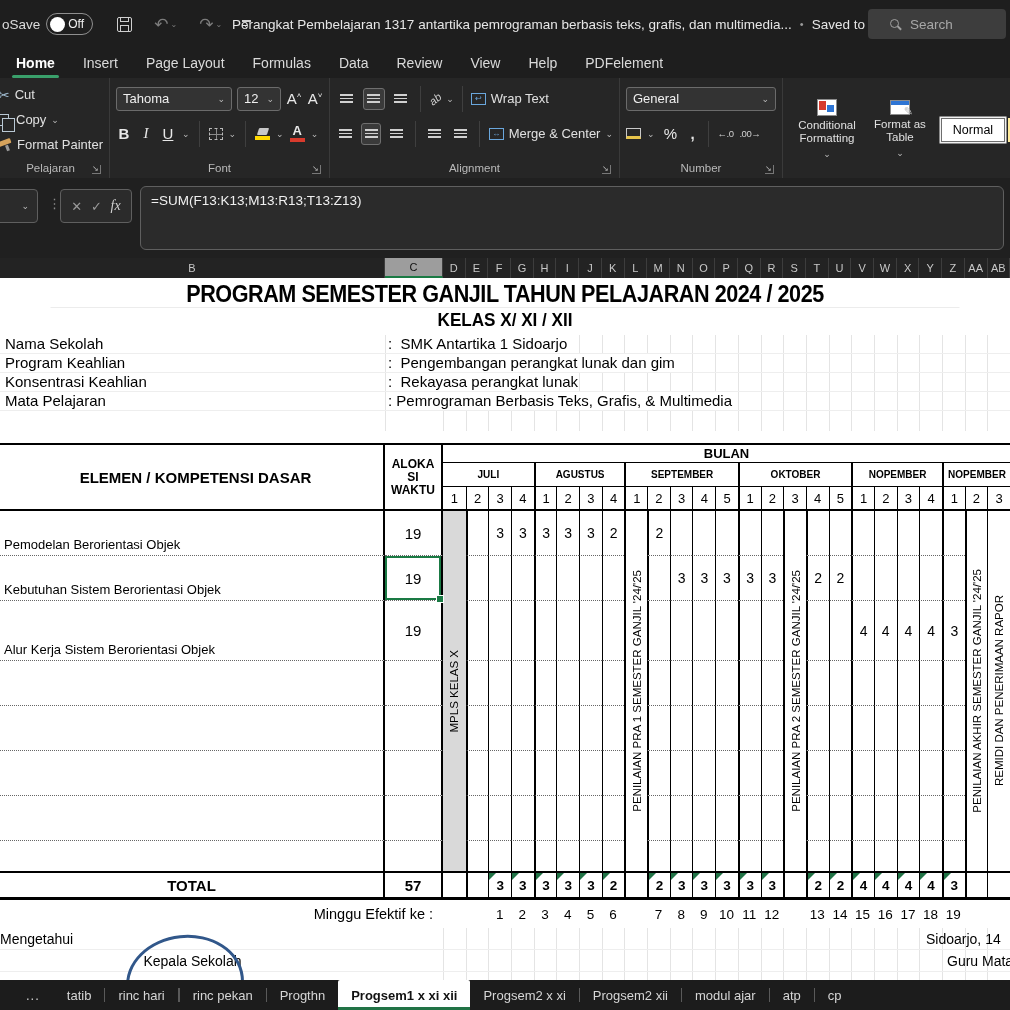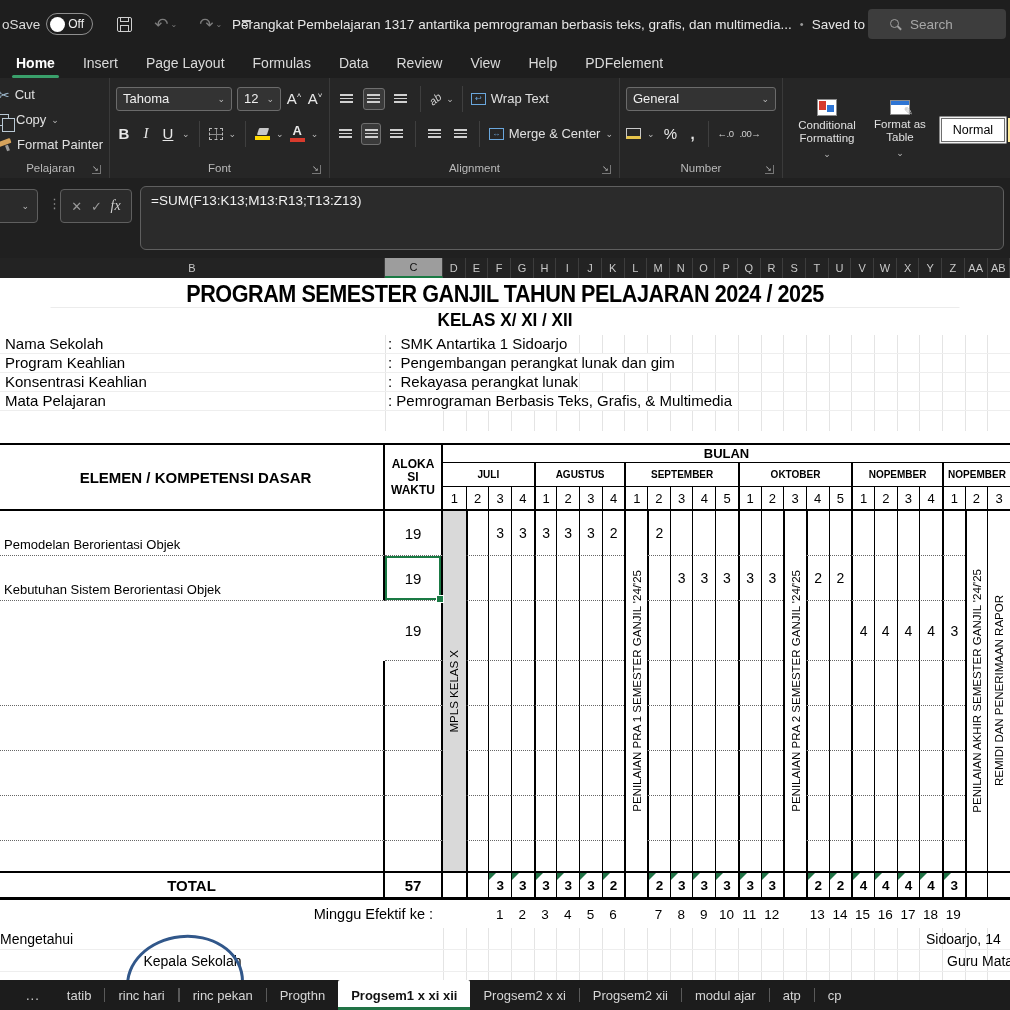--- a/index.html
+++ b/index.html
@@ -481,20 +481,23 @@
         <div class="cell bodyN dotB thinL" style="grid-area: 5 / 15;">3</div>
         <div class="cell bodyN dotB thickL" style="grid-area: 5 / 16;">3</div>
         <div class="cell bodyN dotB thinL" style="grid-area: 5 / 17;">3</div>
         <div class="cell bodyN dotB thickL" style="grid-area: 5 / 19;">2</div>
         <div class="cell bodyN dotB thinL" style="grid-area: 5 / 20;">2</div>
         <div class="cell bodyN dotB thickL" style="grid-area: 5 / 21;"></div>
         <div class="cell bodyN dotB thinL" style="grid-area: 5 / 22;"></div>
         <div class="cell bodyN dotB thinL" style="grid-area: 5 / 23;"></div>
         <div class="cell bodyN dotB thinL" style="grid-area: 5 / 24;"></div>
         <div class="cell bodyN dotB thickL" style="grid-area: 5 / 25;"></div>
+        <div class="cell bodyB dotB" style="grid-area: 6 / 1;">
+          <span class="bname">Alur Kerja Sistem Berorientasi Objek</span>
+        </div>
         <div class="cell bodyC dotB" style="grid-area: 6 / 2;">19</div>
         <div class="cell bodyN dotB thickL" style="grid-area: 6 / 4;"></div>
         <div class="cell bodyN dotB thinL" style="grid-area: 6 / 5;"></div>
         <div class="cell bodyN dotB thinL" style="grid-area: 6 / 6;"></div>
         <div class="cell bodyN dotB thickL" style="grid-area: 6 / 7;"></div>
         <div class="cell bodyN dotB thinL" style="grid-area: 6 / 8;"></div>
         <div class="cell bodyN dotB thinL" style="grid-area: 6 / 9;"></div>
         <div class="cell bodyN dotB thinL" style="grid-area: 6 / 10;"></div>
         <div class="cell bodyN dotB thickL" style="grid-area: 6 / 12;"></div>
         <div class="cell bodyN dotB thinL" style="grid-area: 6 / 13;"></div>

